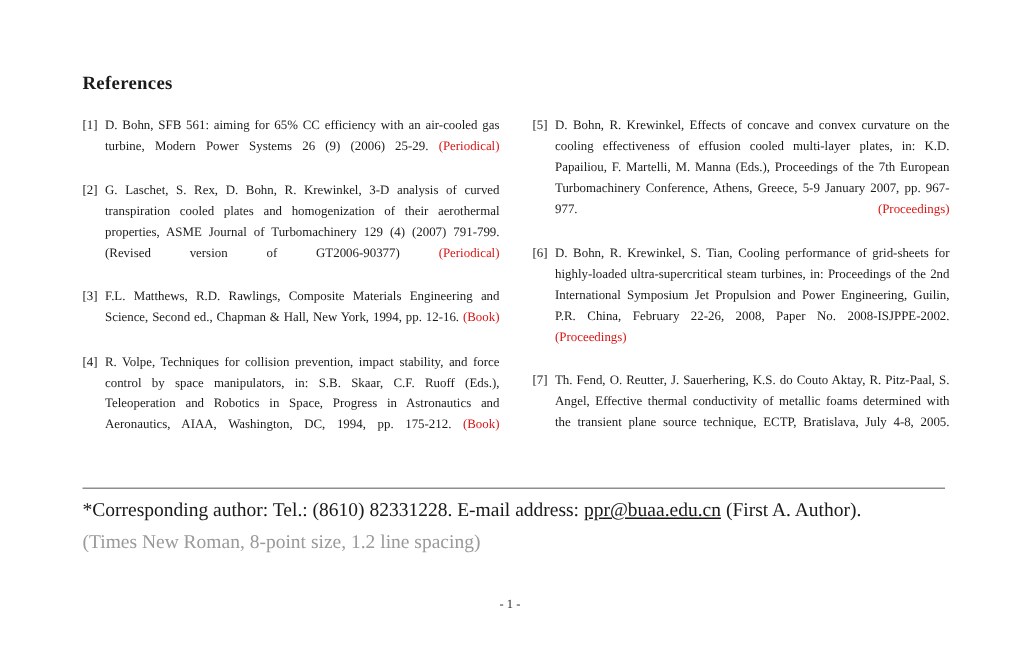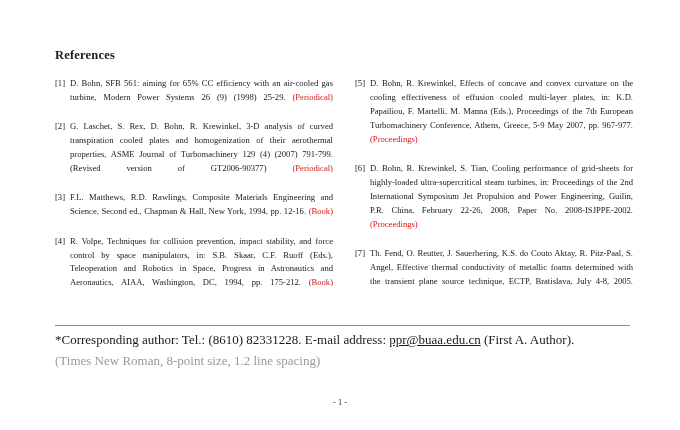--- a/index.html
+++ b/index.html
@@ -117,21 +117,21 @@
 <div class="page">
 
   <h1 class="page-title">References</h1>
 
   <div class="columns">
 
     <div class="column">
 
       <div class="ref-item">
         <span class="ref-num">[1]</span>
-        <span class="ref-body"><span>D. Bohn, SFB 561: aiming for 65% CC efficiency with an air-cooled gas turbine, Modern Power Systems 26 (9) (1998) 25-29. </span><span class="tag">(Periodical)</span></span>
+        <span class="ref-body"><span>D. Bohn, SFB 561: aiming for 65% CC efficiency with an air-cooled gas turbine, Modern Power Systems 26 (9) (2006) 25-29. </span><span class="tag">(Periodical)</span></span>
       </div>
 
       <div class="ref-item">
         <span class="ref-num">[2]</span>
         <span class="ref-body"><span>G. Laschet, S. Rex, D. Bohn, R. Krewinkel, 3-D analysis of curved transpiration cooled plates and homogenization of their aerothermal properties, ASME Journal of Turbomachinery 129 (4) (2007) 791-799. (Revised version of GT2006-90377) </span><span class="tag">(Periodical)</span></span>
       </div>
 
       <div class="ref-item">
         <span class="ref-num">[3]</span>
         <span class="ref-body"><span>F.L. Matthews, R.D. Rawlings, Composite Materials Engineering and Science, Second ed., Chapman &amp; Hall, New York, 1994, pp. 12-16. </span><span class="tag">(Book)</span></span>
@@ -141,21 +141,21 @@
         <span class="ref-num">[4]</span>
         <span class="ref-body"><span>R. Volpe, Techniques for collision prevention, impact stability, and force control by space manipulators, in: S.B. Skaar, C.F. Ruoff (Eds.), Teleoperation and Robotics in Space, Progress in Astronautics and Aeronautics, AIAA, Washington, DC, 1994, pp. 175-212. </span><span class="tag">(Book)</span></span>
       </div>
 
     </div>
 
     <div class="column">
 
       <div class="ref-item">
         <span class="ref-num">[5]</span>
-        <span class="ref-body"><span>D. Bohn, R. Krewinkel, Effects of concave and convex curvature on the cooling effectiveness of effusion cooled multi-layer plates, in: K.D. Papailiou, F. Martelli, M. Manna (Eds.), Proceedings of the 7th European Turbomachinery Conference, Athens, Greece, 5-9 May 2007, pp. 967-977. </span><span class="tag">(Proceedings)</span></span>
+        <span class="ref-body"><span>D. Bohn, R. Krewinkel, Effects of concave and convex curvature on the cooling effectiveness of effusion cooled multi-layer plates, in: K.D. Papailiou, F. Martelli, M. Manna (Eds.), Proceedings of the 7th European Turbomachinery Conference, Athens, Greece, 5-9 January 2007, pp. 967-977. </span><span class="tag">(Proceedings)</span></span>
       </div>
 
       <div class="ref-item">
         <span class="ref-num">[6]</span>
         <span class="ref-body"><span>D. Bohn, R. Krewinkel, S. Tian, Cooling performance of grid-sheets for highly-loaded ultra-supercritical steam turbines, in: Proceedings of the 2nd International Symposium Jet Propulsion and Power Engineering, Guilin, P.R. China, February 22-26, 2008, Paper No. 2008-ISJPPE-2002. </span><span class="tag">(Proceedings)</span></span>
       </div>
 
       <div class="ref-item">
         <span class="ref-num">[7]</span>
         <span class="ref-body"><span>Th. Fend, O. Reutter, J. Sauerhering, K.S. do Couto Aktay, R. Pitz-Paal, S. Angel, Effective thermal conductivity of metallic foams determined with the transient plane source technique, ECTP, Bratislava, July 4-8, 2005.</span><span class="tag"></span></span>

